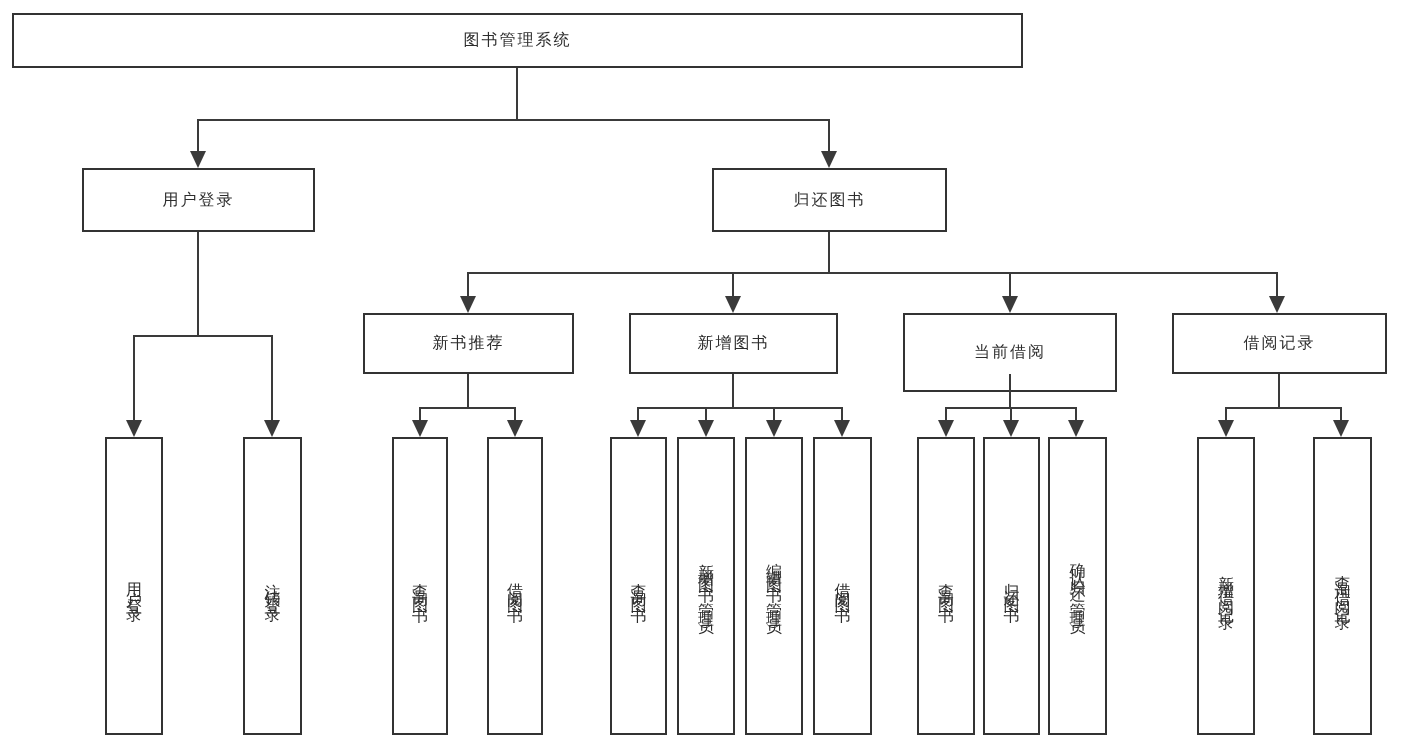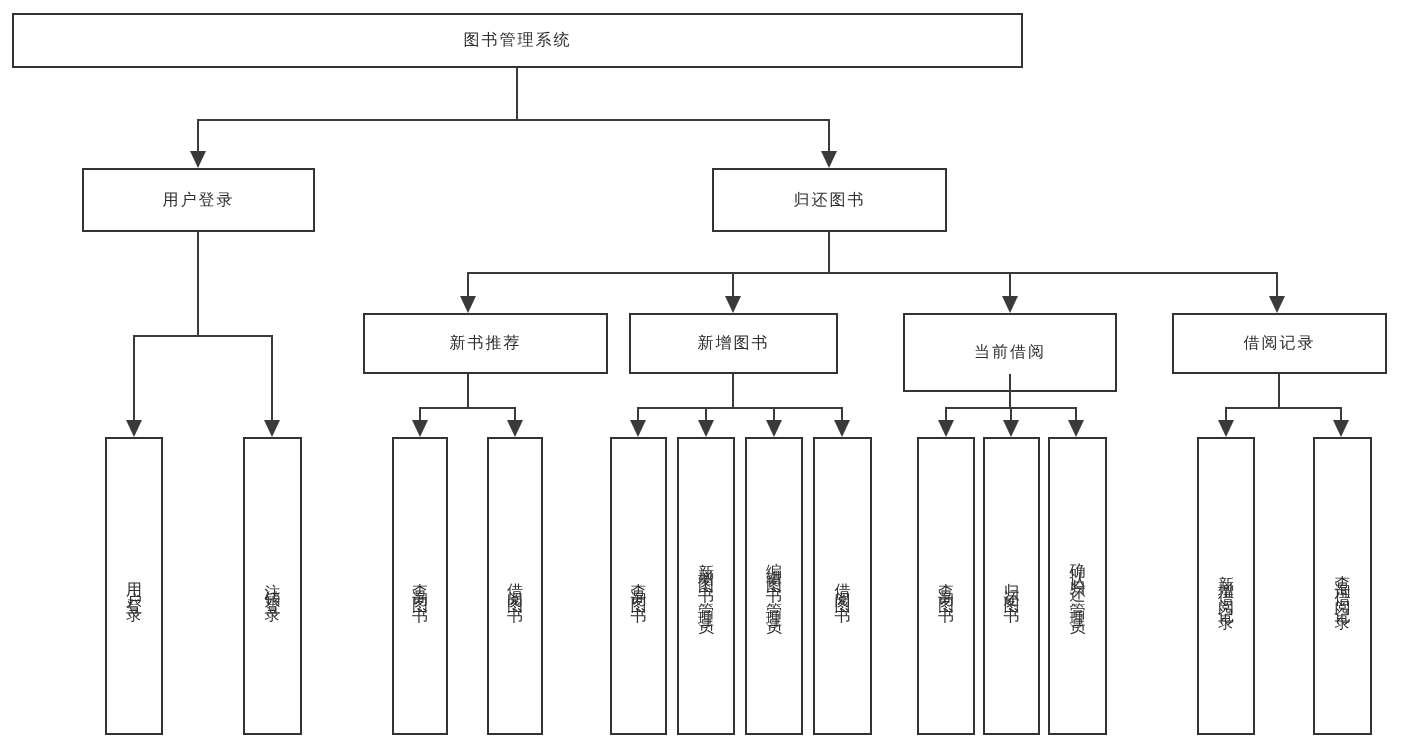--- a/index.html
+++ b/index.html
@@ -87,21 +87,21 @@
   <div class="hline" style="left:467px; top:272px; width:811px;"></div>
   <div class="vline" style="left:467px; top:272px; height:24px;"></div>
   <div class="arrowhead" style="left:460px; top:296px;"></div>
   <div class="vline" style="left:732px; top:272px; height:24px;"></div>
   <div class="arrowhead" style="left:725px; top:296px;"></div>
   <div class="vline" style="left:1009px; top:272px; height:24px;"></div>
   <div class="arrowhead" style="left:1002px; top:296px;"></div>
   <div class="vline" style="left:1276px; top:272px; height:24px;"></div>
   <div class="arrowhead" style="left:1269px; top:296px;"></div>
 
-  <div class="box" style="left:363px; top:313px; width:245px; height:61px;">新书推荐</div>
+  <div class="box" style="left:363px; top:313px; width:211px; height:61px;">新书推荐</div>
   <div class="box" style="left:629px; top:313px; width:209px; height:61px;">新增图书</div>
   <div class="box" style="left:903px; top:313px; width:214px; height:79px;">当前借阅</div>
   <div class="box" style="left:1172px; top:313px; width:215px; height:61px;">借阅记录</div>
 
   <div class="vline" style="left:467px; top:374px; height:33px;"></div>
   <div class="hline" style="left:419px; top:407px; width:97px;"></div>
   <div class="vline" style="left:419px; top:407px; height:13px;"></div>
   <div class="arrowhead" style="left:412px; top:420px;"></div>
   <div class="vline" style="left:514px; top:407px; height:13px;"></div>
   <div class="arrowhead" style="left:507px; top:420px;"></div>

